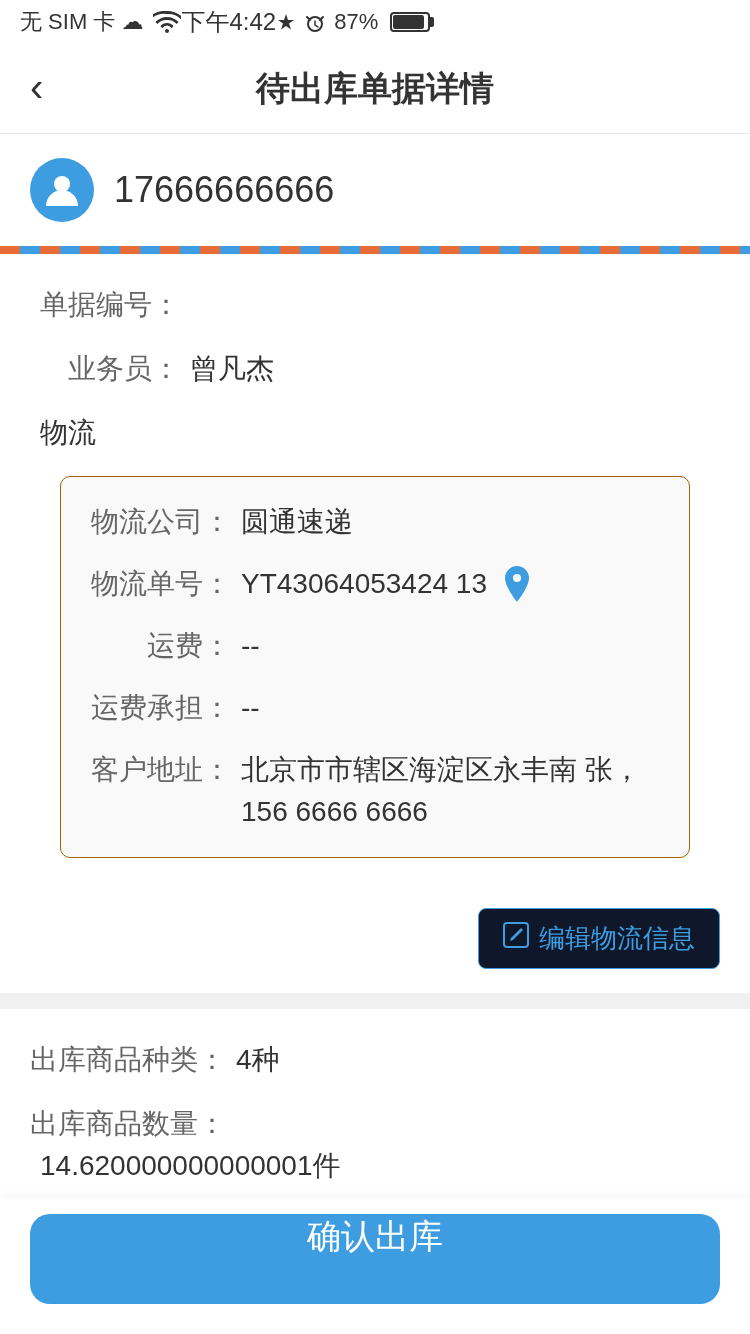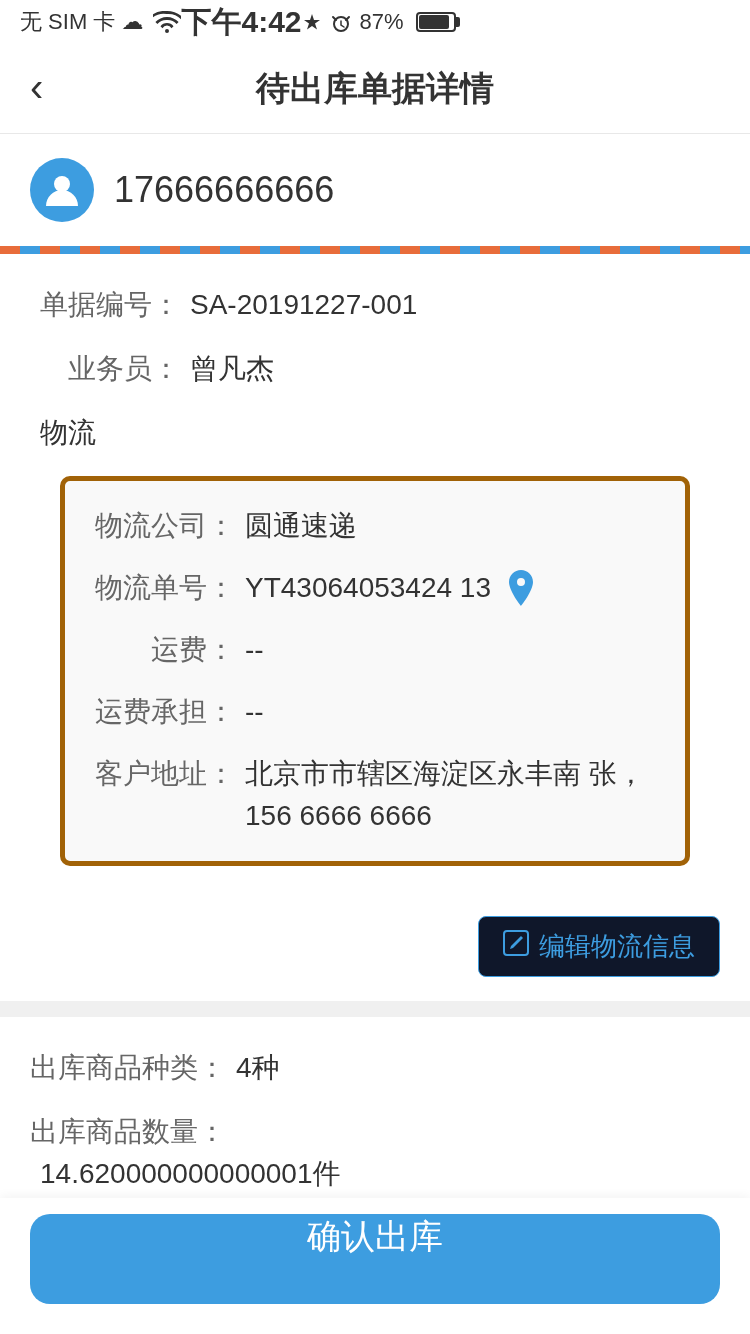--- a/index.html
+++ b/index.html
@@ -24,22 +24,22 @@
       font-size: 24px;
       font-weight: 500;
     }
     .status-left {
       display: flex;
       align-items: center;
       gap: 10px;
       font-size: 22px;
     }
     .status-center {
-      font-size: 30px;
-      font-weight: 700;
+      font-size: 24px;
+      font-weight: 400;
     }
     .status-right {
       display: flex;
       align-items: center;
       gap: 8px;
       font-size: 22px;
     }
     .battery-icon {
       display: inline-block;
       width: 40px;
@@ -160,21 +160,21 @@
     }
     .info-value {
       color: #333;
       flex: 1;
       padding-left: 10px;
     }
 
     
     .logistics-card {
       background: #f9f9f9;
-      border: 5px solid #a16207;
+      border: 1px solid #a16207;
       border-radius: 10px;
       margin: 16px 30px 0 30px;
       padding: 24px 20px;
     }
     .logistics-row {
       display: flex;
       align-items: flex-start;
       margin-bottom: 20px;
       font-size: 28px;
       line-height: 1.5;
@@ -334,21 +334,20 @@
       </svg>
     </div>
     <span class="user-phone">17666666666</span>
   </div>
 
   <div class="dashed-divider"></div>
 
   <div class="info-section">
     <div class="info-row">
       <span class="info-label">单据编号：</span>
-      <span class="info-value">SA-20191227-001</span>
     </div>
     <div class="info-row">
       <span class="info-label">业务员：</span>
       <span class="info-value">曾凡杰</span>
     </div>
     <div class="info-row">
       <span class="info-value">物流</span>
     </div>
 
     <div class="logistics-card">

